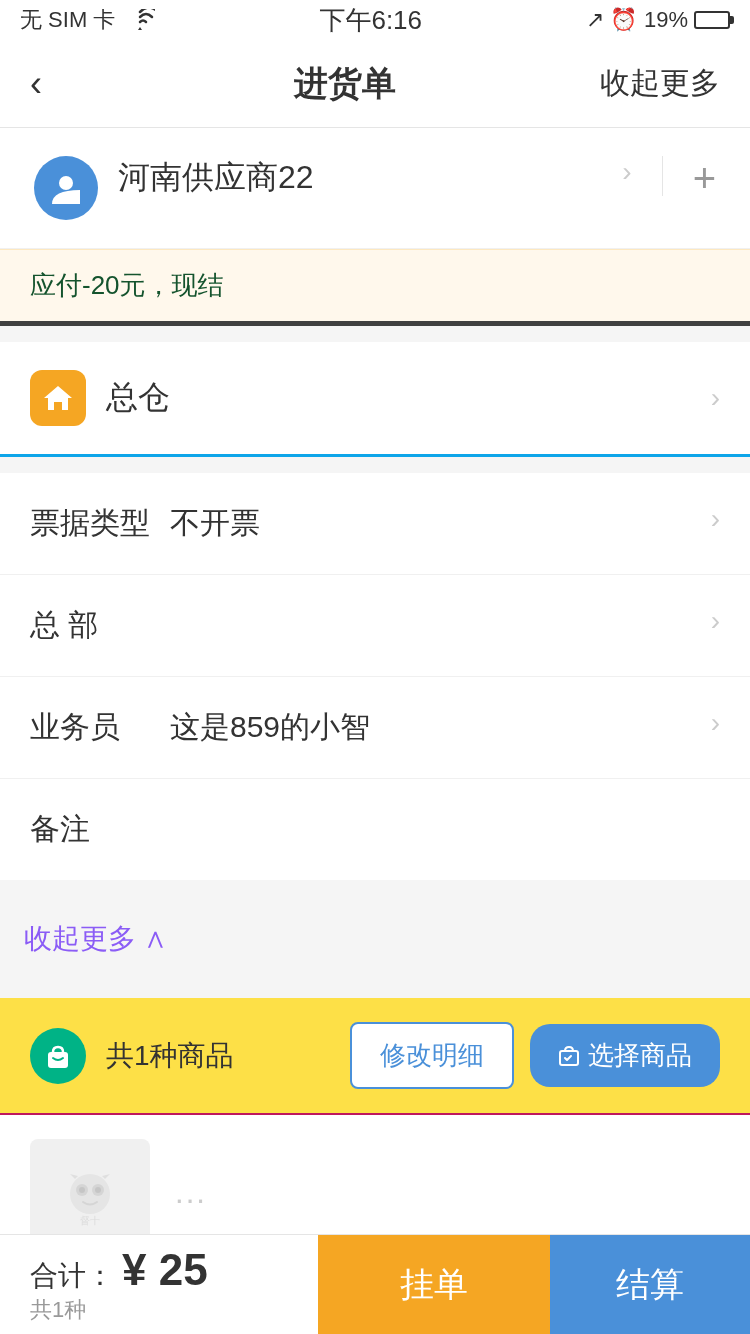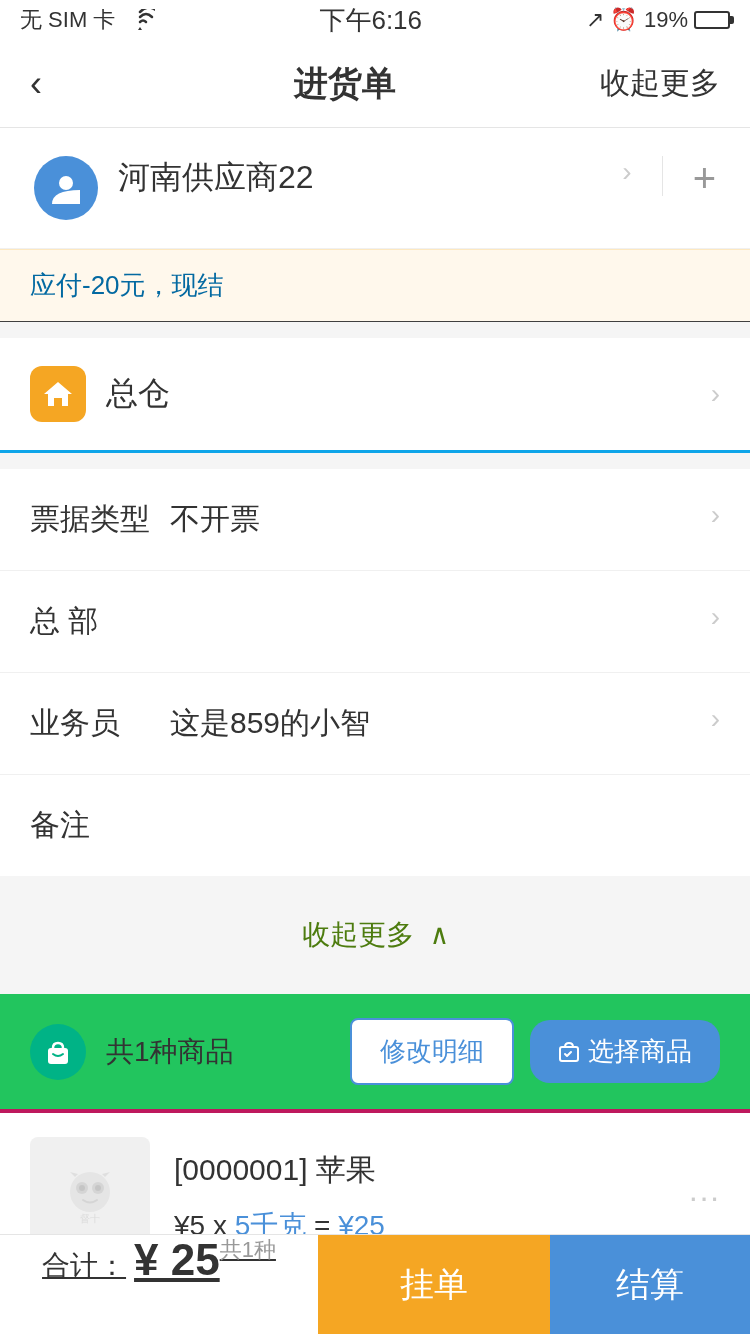--- a/index.html
+++ b/index.html
@@ -97,23 +97,23 @@
     .divider-v {
       width: 1px; height: 40px; background: #e5e5e5; margin: 0 30px;
     }
     .plus-icon { font-size: 40px; color: #999; cursor: pointer; }
 
     
     .info-banner {
       background: #fff8ec;
       padding: 18px 30px;
       font-size: 26px;
-      color: #0369a1;
+      color: #14532d;
       border-top: 1px solid #fde8c0;
-      border-bottom: 1px solid #404040;
+      border-bottom: 5px solid #404040;
     }
 
     
     .row-item {
       display: flex;
       align-items: center;
       padding: 28px 30px;
       background: #fff;
       border-bottom: 3px solid #0ea5e9;
       cursor: pointer;
@@ -150,36 +150,34 @@
     }
     .form-placeholder {
       flex: 1;
       font-size: 30px;
       color: #ccc;
     }
 
     
     .collapse-btn {
       background: #f5f5f5;
-      text-align: center;
       padding: 24px;
       font-size: 28px;
-      color: #4d7c0f;
+      color: #8b5cf6;
       cursor: pointer;
       margin-bottom: 16px;
-      font-family: Liberation Mono, monospace;
     }
 
     
     .product-header {
-      background: #22c55e;
+      background: #fde047;
       display: flex;
       align-items: center;
       padding: 24px 30px;
-      border-bottom: 4px solid #be185d;
+      border-bottom: 2px solid #be185d;
     }
     .product-bag-icon {
       width: 56px; height: 56px; border-radius: 50%; background: #00b386;
       display: flex; align-items: center; justify-content: center;
       margin-right: 20px; flex-shrink: 0;
     }
     .product-count { flex: 1; font-size: 28px; color: #333; }
     .btn-outline {
       border: 2px solid #4a90d9;
       color: #4a90d9;
@@ -232,24 +230,23 @@
       width: 750px;
       height: 100px;
       display: flex;
       align-items: stretch;
       background: #fff;
       border-top: 1px solid #e5e5e5;
     }
     .total-area {
       flex: 1;
       display: flex;
-      flex-direction: row;
+      flex-direction: column;
       justify-content: center;
       padding: 0 30px;
-      text-decoration: underline;
     }
     .total-line { display: flex; align-items: baseline; gap: 8px; }
     .total-label { font-size: 28px; color: #333; }
     .total-amount { font-size: 44px; font-weight: 600; color: #333; }
     .total-count { font-size: 22px; color: #999; }
     .btn-hang {
       width: 232px;
       background: #f5a623;
       color: #fff;
       font-size: 34px;
@@ -387,33 +384,20 @@
         <circle cx="27" cy="26" r="6" fill="#999"></circle>
         <circle cx="43" cy="26" r="6" fill="#999"></circle>
         <circle cx="27" cy="26" r="3" fill="#666"></circle>
         <circle cx="43" cy="26" r="3" fill="#666"></circle>
         <path d="M28 38 q7 5 14 0" stroke="#999" stroke-width="2" fill="none" stroke-linecap="round"></path>
         <path d="M20 15 l-5-5 l8 2 Z" fill="#bbb"></path>
         <path d="M50 15 l5-5 l-8 2 Z" fill="#bbb"></path>
         <text x="35" y="60" text-anchor="middle" font-size="10" fill="#aaa">督十</text>
       </svg>
     </div>
-    <div class="product-info">
-      <div class="product-name">
-        <span>[0000001]</span>
-        <span>苹果</span>
-      </div>
-      <div class="product-price">
-        <span>¥5</span>
-        <span> x </span>
-        <span class="highlight">5千克</span>
-        <span> = </span>
-        <span class="total">¥25</span>
-      </div>
-    </div>
     <span class="product-more">···</span>
   </div>
 
   <div class="bottom-spacer"></div>
 </div>
 
 <div class="bottom-bar">
   <div class="total-area">
     <div class="total-line">
       <span class="total-label">合计：</span>

